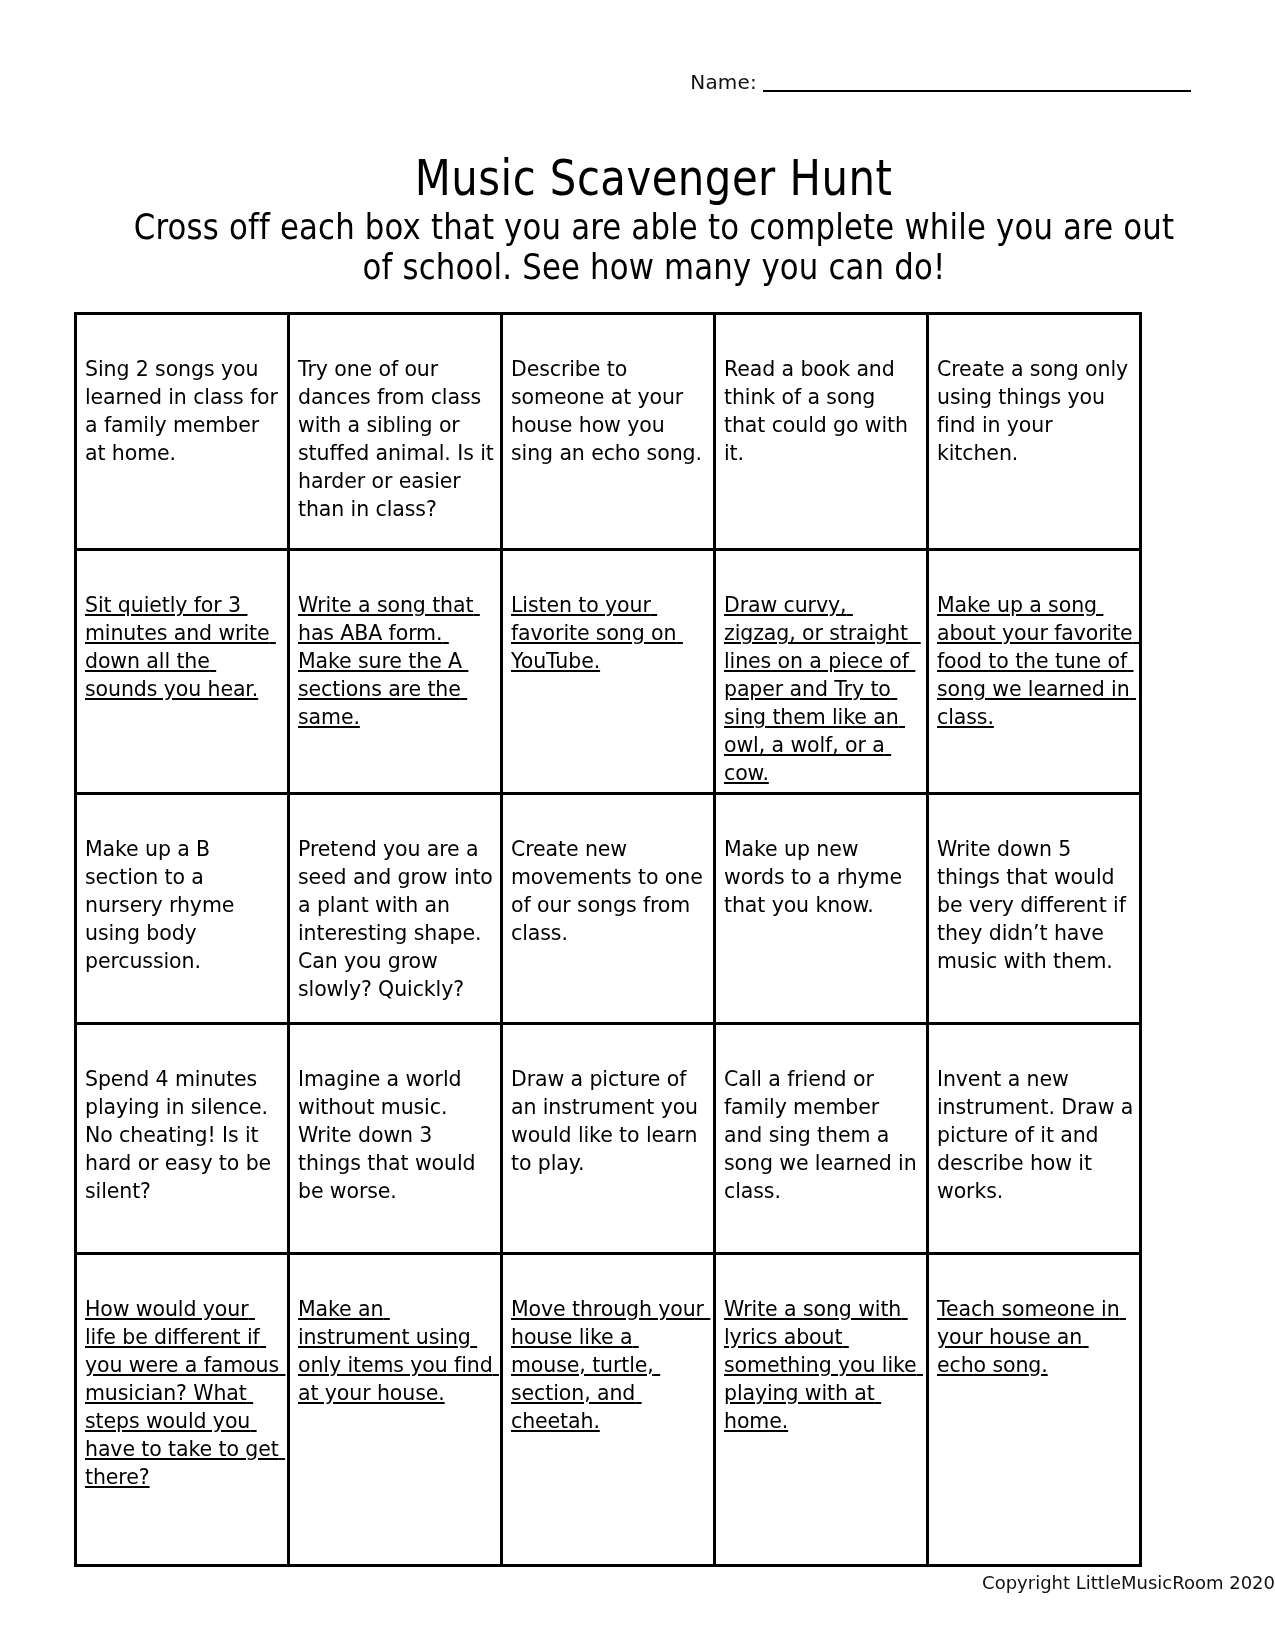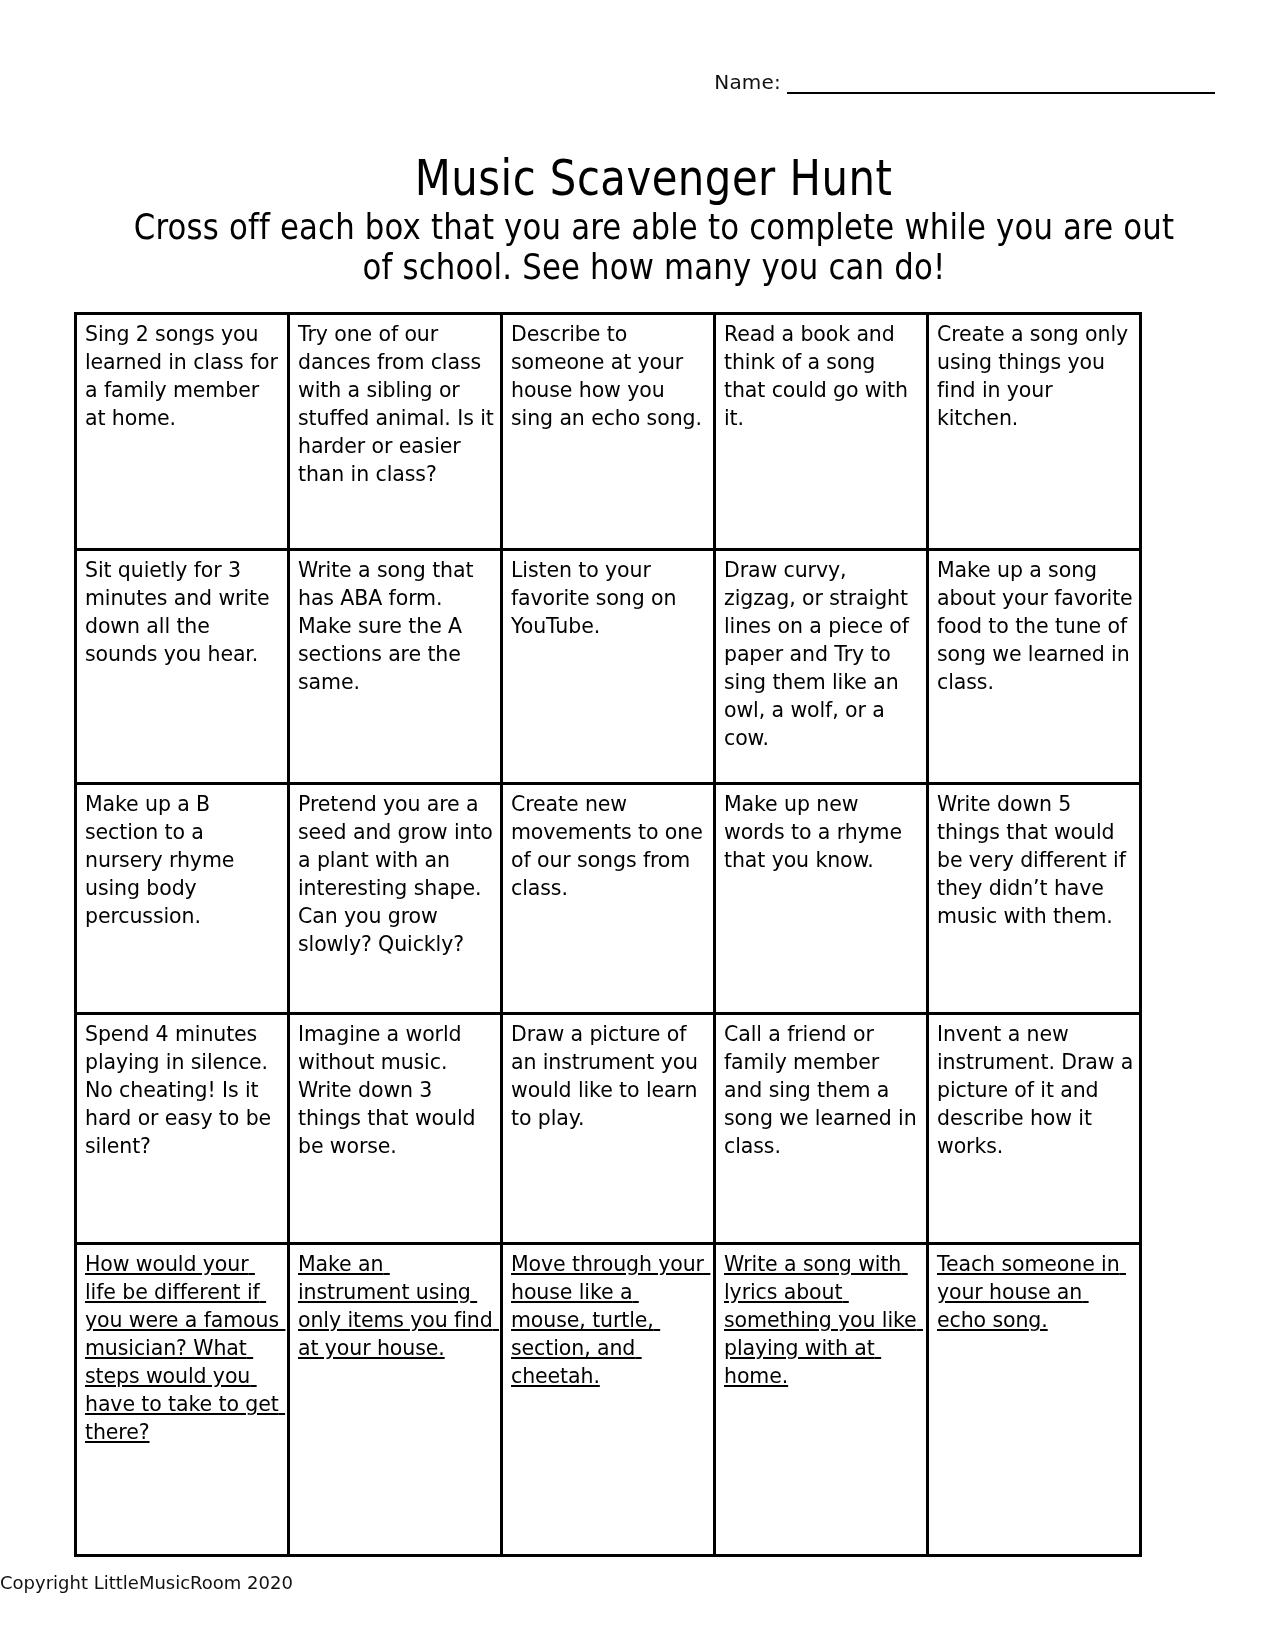--- a/index.html
+++ b/index.html
@@ -18,22 +18,22 @@
   }
 
   
   .name-row {
     position: absolute;
     left: 0;
     top: 70px;
     width: 1275px;
     display: flex;
     justify-content: flex-end;
-    align-items: flex-end;
-    padding-right: 60px;
+    align-items: center;
+    padding-right: 84px;
   }
   .name-label {
     font-family: "DejaVu Sans", sans-serif;
     font-size: 20px;
     letter-spacing: 0.2px;
     color: #111;
     white-space: nowrap;
   }
   .name-line {
     display: inline-block;
@@ -89,34 +89,35 @@
     width: 20%;
   }
   .cell-text {
     font-family: "DejaVu Sans", sans-serif;
     font-size: 20.5px;
     line-height: 1.37;
     letter-spacing: -0.1px;
     white-space: pre-wrap;
     word-spacing: 0px;
     display: block;
+    margin-top: 35px;
   }
   tr.r1 { height: 236px; }
-  tr.r2 { height: 234px; }
+  tr.r2 { height: 234px; text-decoration: underline; }
   tr.r3 { height: 230px; }
   tr.r4 { height: 230px; }
   tr.r5 { height: 312px; text-decoration: underline; }
 
   
   .footer {
     position: absolute;
     left: 0;
     top: 1572px;
     width: 1275px;
-    text-align: left;
+    text-align: right;
     font-family: "DejaVu Sans", sans-serif;
     font-size: 18px;
     color: #111;
   }
 </style>
 </head>
 <body>
 
 <div class="name-row">
   <span class="name-label">Name:</span>

